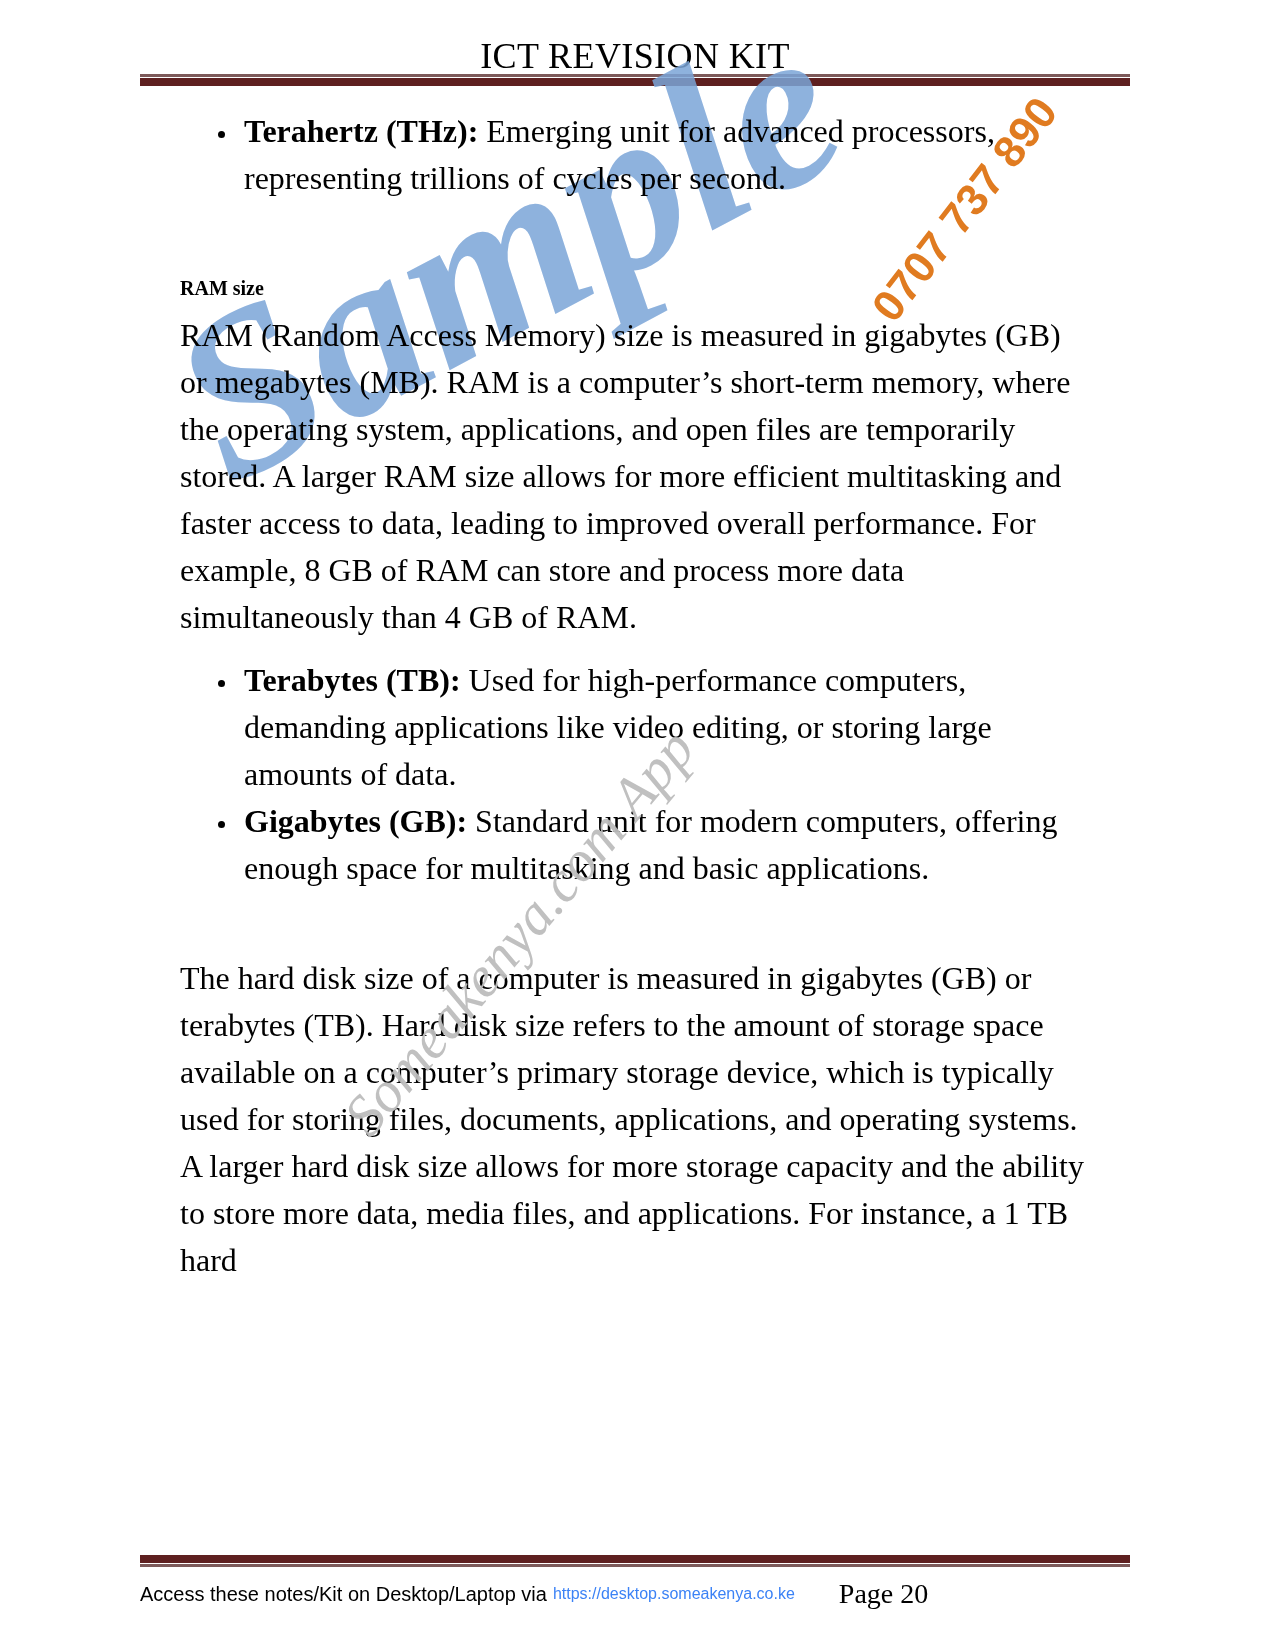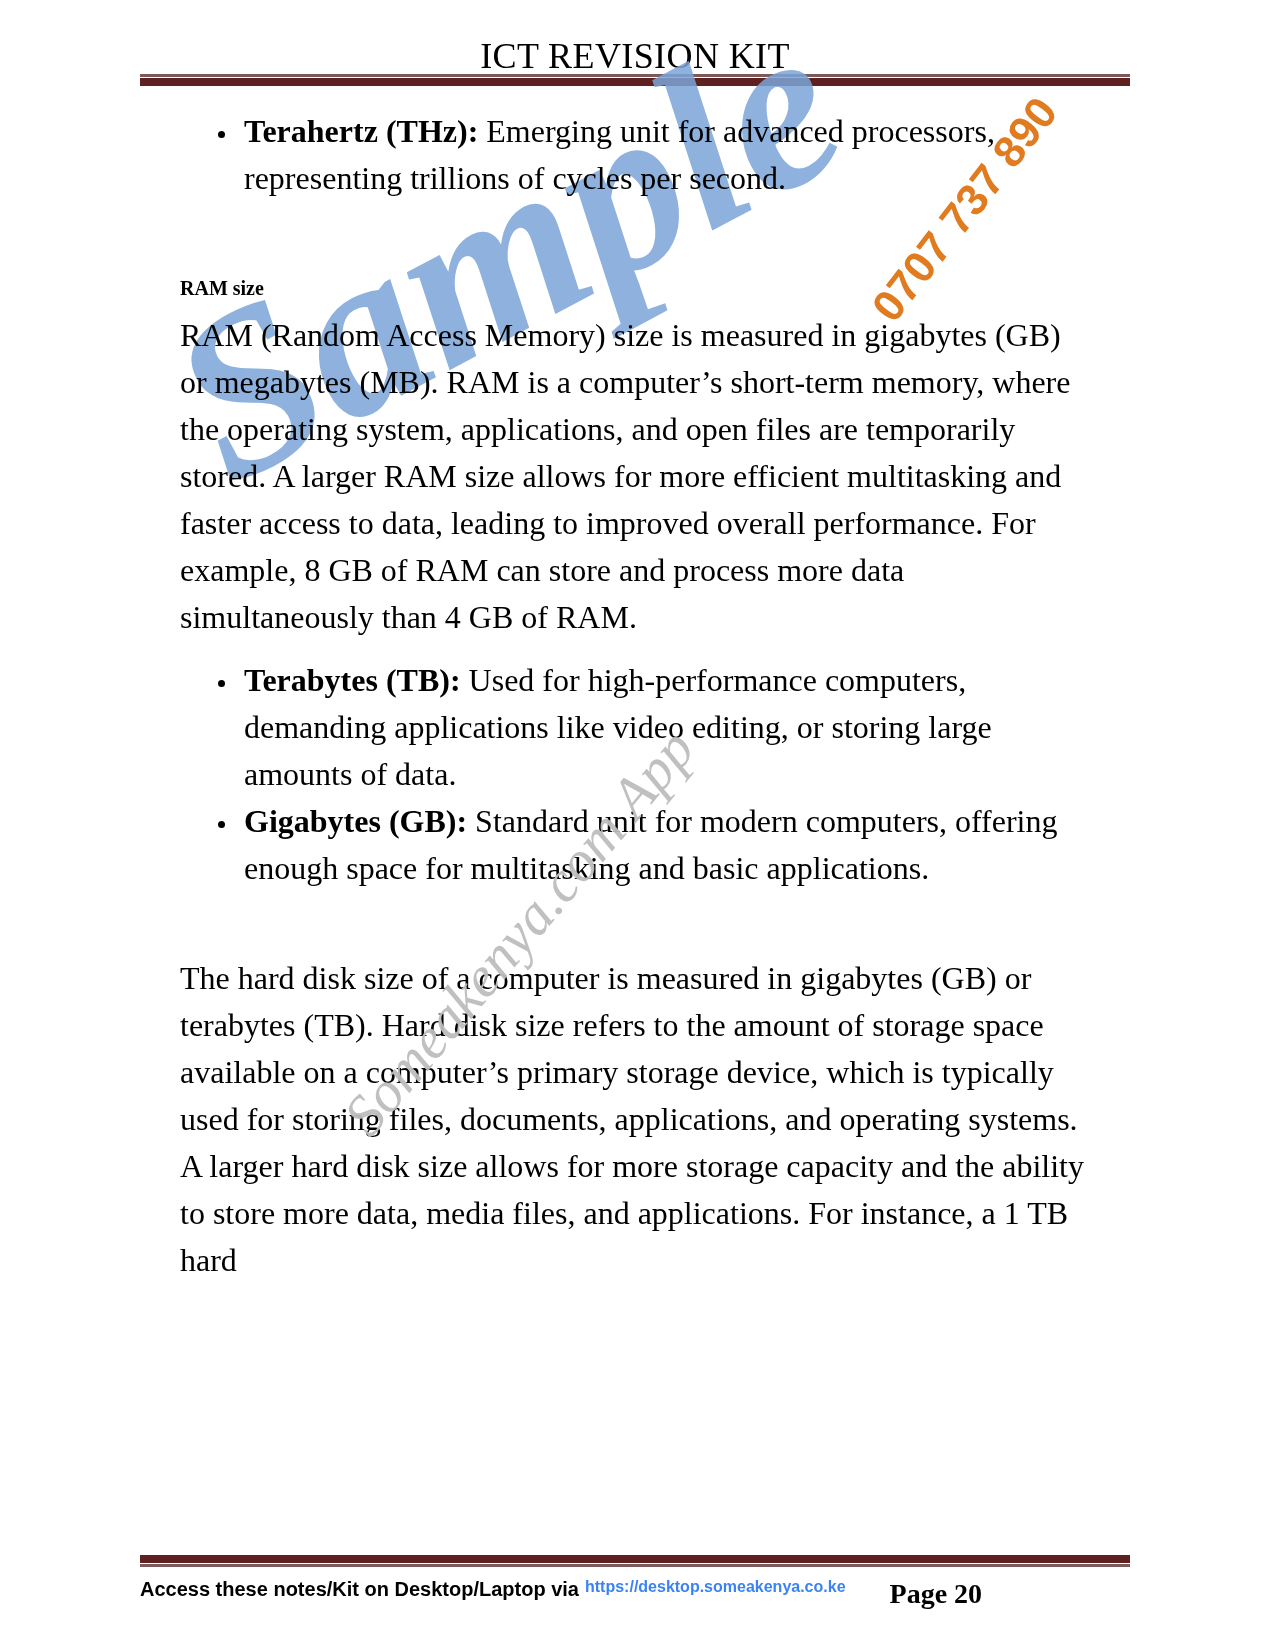--- a/index.html
+++ b/index.html
@@ -89,23 +89,22 @@
     height: 3px;
     background: #7d5a5a;
   }
 
   .footer {
     position: absolute;
     top: 1578px;
     left: 140px;
     width: 990px;
     display: flex;
-    align-items: flex-start;
+    align-items: center;
     justify-content: flex-start;
-    font-weight: bold;
   }
   .footer-note {
     font-family: "Liberation Sans", "DejaVu Sans", sans-serif;
     font-size: 20px;
     color: #000;
     white-space: nowrap;
   }
   .footer-link {
     font-family: "Liberation Sans", "DejaVu Sans", sans-serif;
     font-size: 16px;

